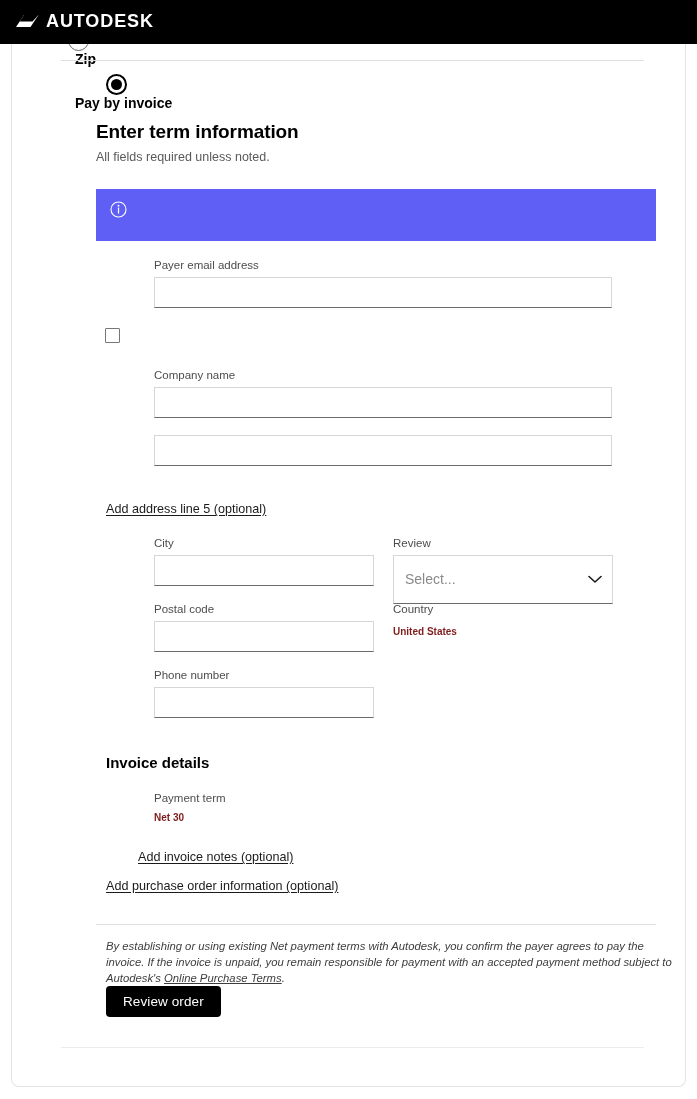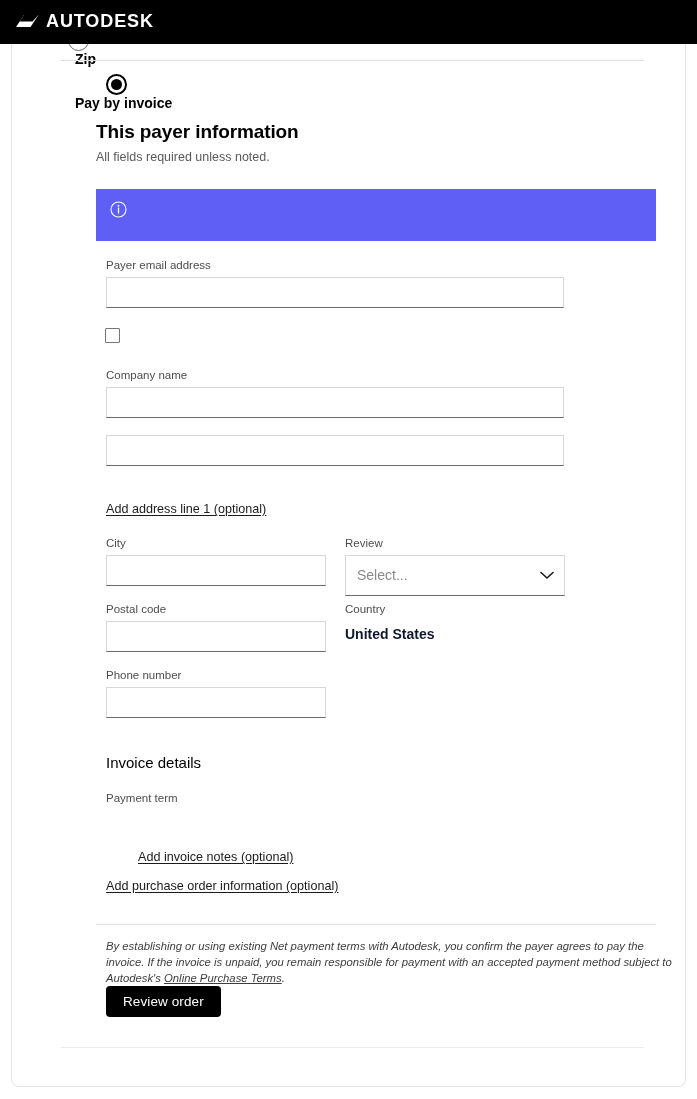--- a/index.html
+++ b/index.html
@@ -116,21 +116,21 @@
     padding: 11px 13px 11px 14px;
   }
   .info-icon { flex: none; margin-top: 1px; }
   .banner-text {
     margin-left: 11px;
     font-size: 12.3px; line-height: 1.32;
     color: #ffffff;
   }
 
   
-  .field { position: absolute; }
+  .field { position: absolute; margin-left: 48px; }
   .field-label {
     display: block;
     font-size: 11.5px;
     color: #4d4d4d;
     margin-bottom: 4px;
     line-height: 1.2;
   }
   .textbox {
     width: 100%;
     height: 31px;
@@ -139,37 +139,37 @@
     border-bottom: 1.5px solid #6a6a6a;
     border-radius: 0;
     font-size: 13px;
     font-family: "Liberation Sans", sans-serif;
     padding: 0 8px;
     color: #000;
     outline: none;
   }
   .selectbox {
     width: 100%;
-    height: 41px;
+    height: 49px;
     background: #ffffff;
     border: 1px solid #d6d6d6;
     border-bottom: 1.5px solid #6a6a6a;
     display: flex; align-items: center;
     padding: 0 10px 0 11px;
     font-size: 14px;
     color: #8a8a8a;
     justify-content: space-between;
     cursor: pointer;
   }
   .chev { flex: none; margin-left: 8px; }
 
   .static-value {
-    font-size: 14px;
+    font-size: 10px;
     font-weight: bold;
-    color: #0f172a;
+    color: #7f1d1d;
   }
 
   
   .check-row {
     position: absolute; left: 9px; top: 328px;
     display: flex; align-items: center;
   }
   .checkbox {
     width: 15px; height: 15px;
     border: 1.5px solid #767676;
@@ -191,21 +191,21 @@
     color: #1a1a1a;
     text-decoration: underline;
     text-underline-offset: 2px;
     cursor: pointer;
     background: none; border: none; padding: 0;
     font-family: "Liberation Sans", sans-serif;
   }
 
   h3.sub-title {
     position: absolute; left: 0; top: 754px;
-    margin: 0; font-size: 15px; font-weight: normal; color: #000;
+    margin: 0; font-size: 15px; font-weight: bold; color: #000;
   }
 
   
   .divider-foot {
     position: absolute; left: 0; top: 924px;
     width: 560px; height: 1px; background: #e0e0e0;
   }
   .legal {
     position: absolute; left: 0; top: 938px;
     width: 569px;
@@ -259,21 +259,21 @@
 
   <div class="pay-row invoice">
     <span class="radio">
           <span class="dot"></span>
         </span>
     <span class="pay-label">Pay by invoice</span>
   </div>
 
   <div class="content">
 
-    <h2 class="section-title">This payer information</h2>
+    <h2 class="section-title">Enter term information</h2>
     <div class="section-sub">All fields required unless noted.</div>
 
     <div class="banner">
       <svg class="info-icon" width="17" height="17" viewBox="0 0 17 17">
         <circle cx="8.5" cy="8.5" r="7.5" fill="none" stroke="#ffffff" stroke-width="1.1"></circle>
         <circle cx="8.5" cy="4.7" r="0.95" fill="#ffffff"></circle>
         <rect x="7.9" y="6.6" width="1.25" height="6" fill="#ffffff"></rect>
       </svg>
     </div>
 
@@ -288,21 +288,21 @@
 
     <div class="field" style="left:10px; top:369px; width:458px;">
       <label class="field-label">Company name</label>
       <input class="textbox" type="text" value="" style="">
     </div>
 
     <div class="field" style="left:10px; top:435px; width:458px;">
       <input class="textbox" type="text" value="" style="">
     </div>
 
-    <button class="linkbtn" style="left:10px; top:502px;">Add address line 1 (optional)</button>
+    <button class="linkbtn" style="left:10px; top:502px;">Add address line 5 (optional)</button>
 
     <div class="field" style="left:10px; top:537px; width:220px;">
       <label class="field-label">City</label>
       <input class="textbox" type="text" value="" style="">
     </div>
 
     <div class="field" style="left:249px; top:537px; width:220px;">
       <label class="field-label">Review</label>
       <div class="selectbox">
         <span>Select...</span>
@@ -324,20 +324,21 @@
 
     <div class="field" style="left:10px; top:669px; width:220px;">
       <label class="field-label">Phone number</label>
       <input class="textbox" type="text" value="" style="">
     </div>
 
     <h3 class="sub-title" style="left:10px;">Invoice details</h3>
 
     <div class="field" style="left:10px; top:792px; width:220px;">
       <label class="field-label">Payment term</label>
+      <div class="static-value" style="margin-top:6px;">Net 30</div>
     </div>
 
     <button class="linkbtn" style="left:10px; top:850px;margin-left:32px;">Add invoice notes (optional)</button>
     <button class="linkbtn" style="left:10px; top:879px;">Add purchase order information (optional)</button>
 
     <div class="divider-foot"></div>
 
     <div class="legal" style="left:10px;"><span>By establishing or using existing Net payment terms with Autodesk, you confirm the payer agrees to pay the invoice. If the invoice is unpaid, you remain responsible for payment with an accepted payment method subject to Autodesk's </span><a href="#">Online Purchase Terms</a><span>.</span></div>
 
     <button class="primary-btn">Review order</button>

